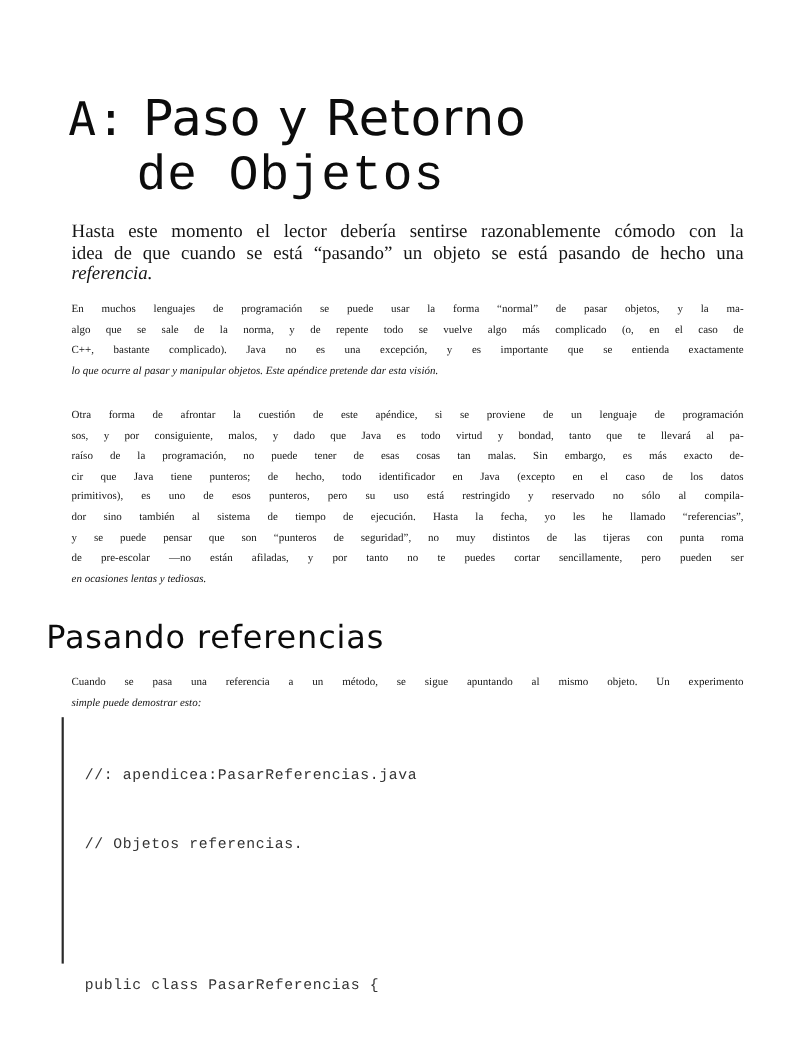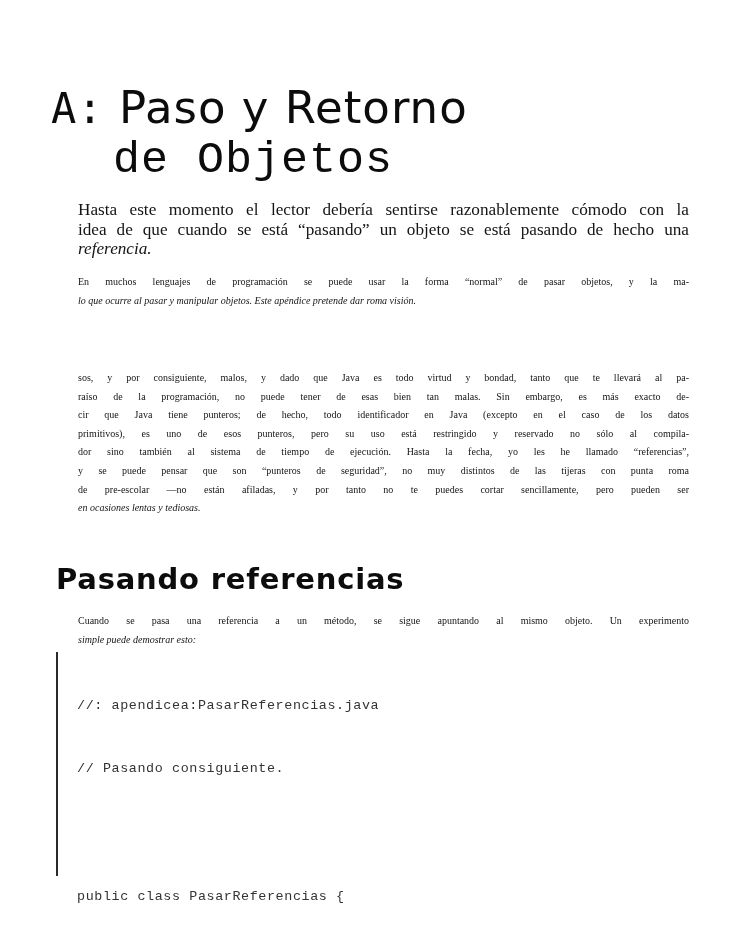--- a/index.html
+++ b/index.html
@@ -9,42 +9,42 @@
     }
     body {
       width: 737px;
       height: 944px;
       position: relative;
       overflow: hidden;
       color: #111111;
     }
     .chapter-title {
       position: absolute;
-      left: 51px;
+      left: 62px;
       top: 82px;
       margin: 0;
       font-family: "DejaVu Sans", sans-serif;
       font-weight: normal;
       font-size: 45px;
       line-height: 52px;
       letter-spacing: 1px;
       color: #0c0c0c;
     }
     .chapter-title .line2 {
       display: block;
       padding-left: 62px;
       font-family: Liberation Mono, monospace;
     }
     .chapter-title .prefix {
       font-family: "DejaVu Sans Mono", monospace;
       font-size: 42px;
     }
     .text-block {
       position: absolute;
-      left: 78px;
+      left: 65px;
       width: 611px;
       font-family: "Liberation Serif", serif;
       color: #141414;
       margin: 0;
     }
     .text-block .ln {
       display: block;
       white-space: nowrap;
       text-align: justify;
       text-align-last: justify;
@@ -60,25 +60,25 @@
     }
     .body-para {
       font-size: 10px;
       line-height: 18.6px;
     }
     .p1 { top: 273px; }
     .p2 { top: 369px; }
     .p3 { top: 612px; }
     .section-title {
       position: absolute;
-      left: 56px;
+      left: 42px;
       top: 560px;
       margin: 0;
       font-family: "DejaVu Sans", sans-serif;
-      font-weight: bold;
+      font-weight: normal;
       font-size: 29px;
       line-height: 38px;
       letter-spacing: 0.8px;
       color: #0c0c0c;
     }
     .code-bar {
       position: absolute;
       left: 56px;
       top: 652px;
       width: 1.5px;
@@ -111,46 +111,49 @@
 </h1>
 
 <div class="text-block intro">
   <span class="ln">Hasta este momento el lector debería sentirse razonablemente cómodo con la</span>
   <span class="ln">idea de que cuando se está “pasando” un objeto se está pasando de hecho una</span>
   <span class="ln last">referencia.</span>
 </div>
 
 <div class="text-block body-para p1">
   <span class="ln">En muchos lenguajes de programación se puede usar la forma “normal” de pasar objetos, y la ma-</span>
-  <span class="ln last">lo que ocurre al pasar y manipular objetos. Este apéndice pretende dar roma visión.</span>
+  <span class="ln">algo que se sale de la norma, y de repente todo se vuelve algo más complicado (o, en el caso de</span>
+  <span class="ln">C++, bastante complicado). Java no es una excepción, y es importante que se entienda exactamente</span>
+  <span class="ln last">lo que ocurre al pasar y manipular objetos. Este apéndice pretende dar esta visión.</span>
 </div>
 
 <div class="text-block body-para p2">
+  <span class="ln">Otra forma de afrontar la cuestión de este apéndice, si se proviene de un lenguaje de programación</span>
   <span class="ln">sos, y por consiguiente, malos, y dado que Java es todo virtud y bondad, tanto que te llevará al pa-</span>
-  <span class="ln">raíso de la programación, no puede tener de esas bien tan malas. Sin embargo, es más exacto de-</span>
+  <span class="ln">raíso de la programación, no puede tener de esas cosas tan malas. Sin embargo, es más exacto de-</span>
   <span class="ln">cir que Java tiene punteros; de hecho, todo identificador en Java (excepto en el caso de los datos</span>
   <span class="ln">primitivos), es uno de esos punteros, pero su uso está restringido y reservado no sólo al compila-</span>
   <span class="ln">dor sino también al sistema de tiempo de ejecución. Hasta la fecha, yo les he llamado “referencias”,</span>
   <span class="ln">y se puede pensar que son “punteros de seguridad”, no muy distintos de las tijeras con punta roma</span>
   <span class="ln">de pre-escolar —no están afiladas, y por tanto no te puedes cortar sencillamente, pero pueden ser</span>
   <span class="ln last">en ocasiones lentas y tediosas.</span>
 </div>
 
 <h2 class="section-title">Pasando referencias</h2>
 
 <div class="text-block body-para p3">
   <span class="ln">Cuando se pasa una referencia a un método, se sigue apuntando al mismo objeto. Un experimento</span>
   <span class="ln last">simple puede demostrar esto:</span>
 </div>
 
 <div class="code-bar"></div>
 
 <div class="code-block">
   <span class="code-line">//: apendicea:PasarReferencias.java</span>
-  <span class="code-line">// Pasando consiguiente.</span>
+  <span class="code-line">// Objetos referencias.</span>
   <span class="code-line"></span>
   <span class="code-line">public class PasarReferencias {</span>
   
   
   
   
   
   
   
   

